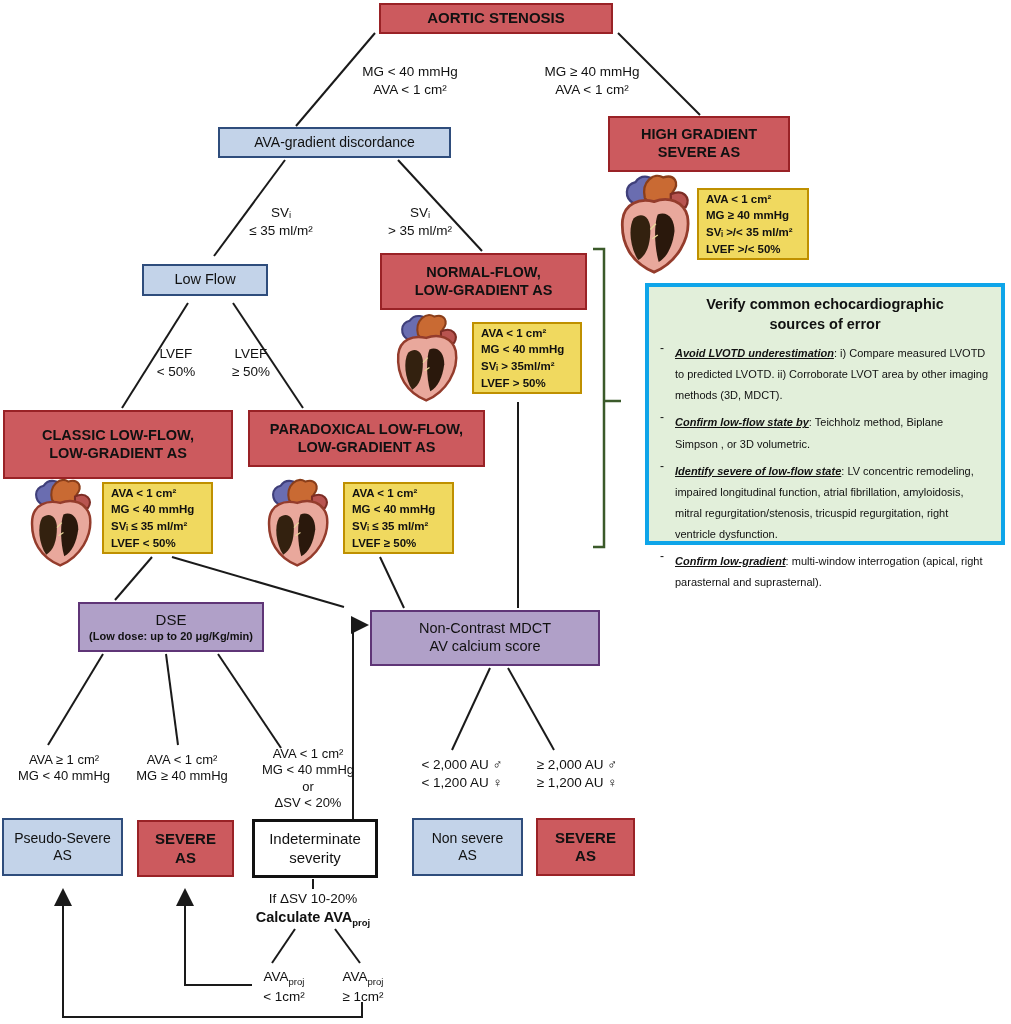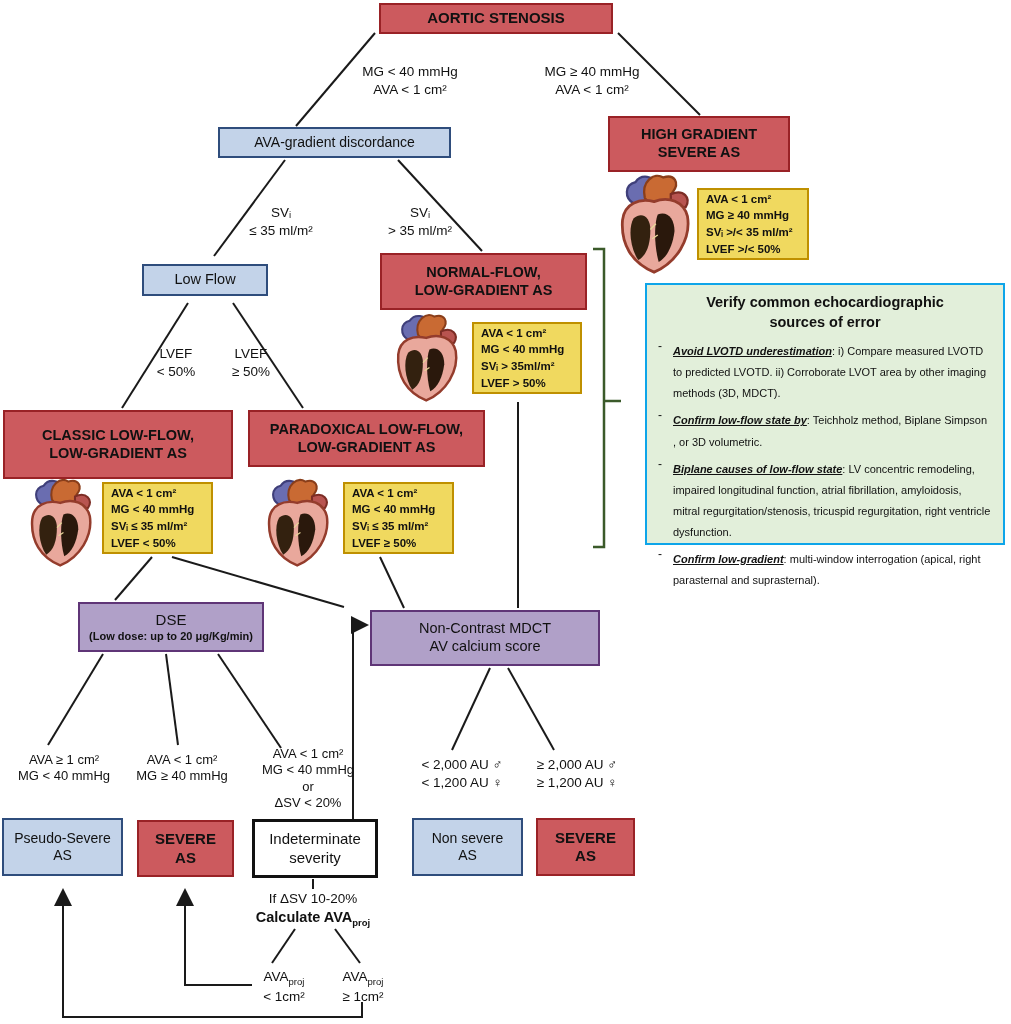--- a/index.html
+++ b/index.html
@@ -27,21 +27,21 @@
   .flabel{
     position:absolute;transform:translateX(-50%);z-index:2;
     text-align:center;font-size:13.5px;line-height:1.32;white-space:nowrap;color:#111;
   }
   .flabel.small{font-size:13px;line-height:1.25;}
   .boldline{font-weight:bold;font-size:14.5px;}
   sub.pj{font-size:9.5px;}
   .heart{position:absolute;z-index:3;}
   .greenp{
     position:absolute;z-index:2;box-sizing:border-box;
-    background:#e2efda;border:2px solid #0ea5e9;color:#111;
+    background:#e2efda;border:4px solid #0ea5e9;color:#111;
   }
   .g-title{text-align:center;font-weight:bold;font-size:14.5px;line-height:1.35;margin-top:8px;}
   .g-items{margin-top:7px;}
   .g-item{display:flex;padding:0 12px 0 11px;margin-bottom:6px;line-height:1.32;}
   .g-dash{width:15px;flex:none;font-size:12px;}
   .g-text{flex:1;}
   .g-head{font-weight:bold;text-decoration:underline;font-size:11px;font-style:italic;}
   .g-body{font-size:11px;}
 </style>
 </head>
@@ -176,21 +176,21 @@
       <div class="g-item">
         <div class="g-dash">-</div>
         <div class="g-text"><span class="g-head">Avoid LVOTD underestimation</span><span class="g-body">: i) Compare measured LVOTD to predicted LVOTD. ii) Corroborate LVOT area by other imaging methods (3D, MDCT).</span></div>
       </div>
       <div class="g-item">
         <div class="g-dash">-</div>
         <div class="g-text"><span class="g-head">Confirm low-flow state by</span><span class="g-body">: Teichholz method, Biplane Simpson , or 3D volumetric.</span></div>
       </div>
       <div class="g-item">
         <div class="g-dash">-</div>
-        <div class="g-text"><span class="g-head">Biplane causes of low-flow state</span><span class="g-body">: LV concentric remodeling, impaired longitudinal function, atrial fibrillation, amyloidosis, mitral regurgitation/stenosis, tricuspid regurgitation, right ventricle dysfunction.</span></div>
+        <div class="g-text"><span class="g-head">Identify severe of low-flow state</span><span class="g-body">: LV concentric remodeling, impaired longitudinal function, atrial fibrillation, amyloidosis, mitral regurgitation/stenosis, tricuspid regurgitation, right ventricle dysfunction.</span></div>
       </div>
       <div class="g-item">
         <div class="g-dash">-</div>
         <div class="g-text"><span class="g-head">Confirm low-gradient</span><span class="g-body">: multi-window interrogation (apical, right parasternal and suprasternal).</span></div>
       </div>
     </div>
   </div>
 
   <div class="node purple" style="left:78px;top:602px;width:186px;height:50px">
     <div class="fs15">DSE</div>

